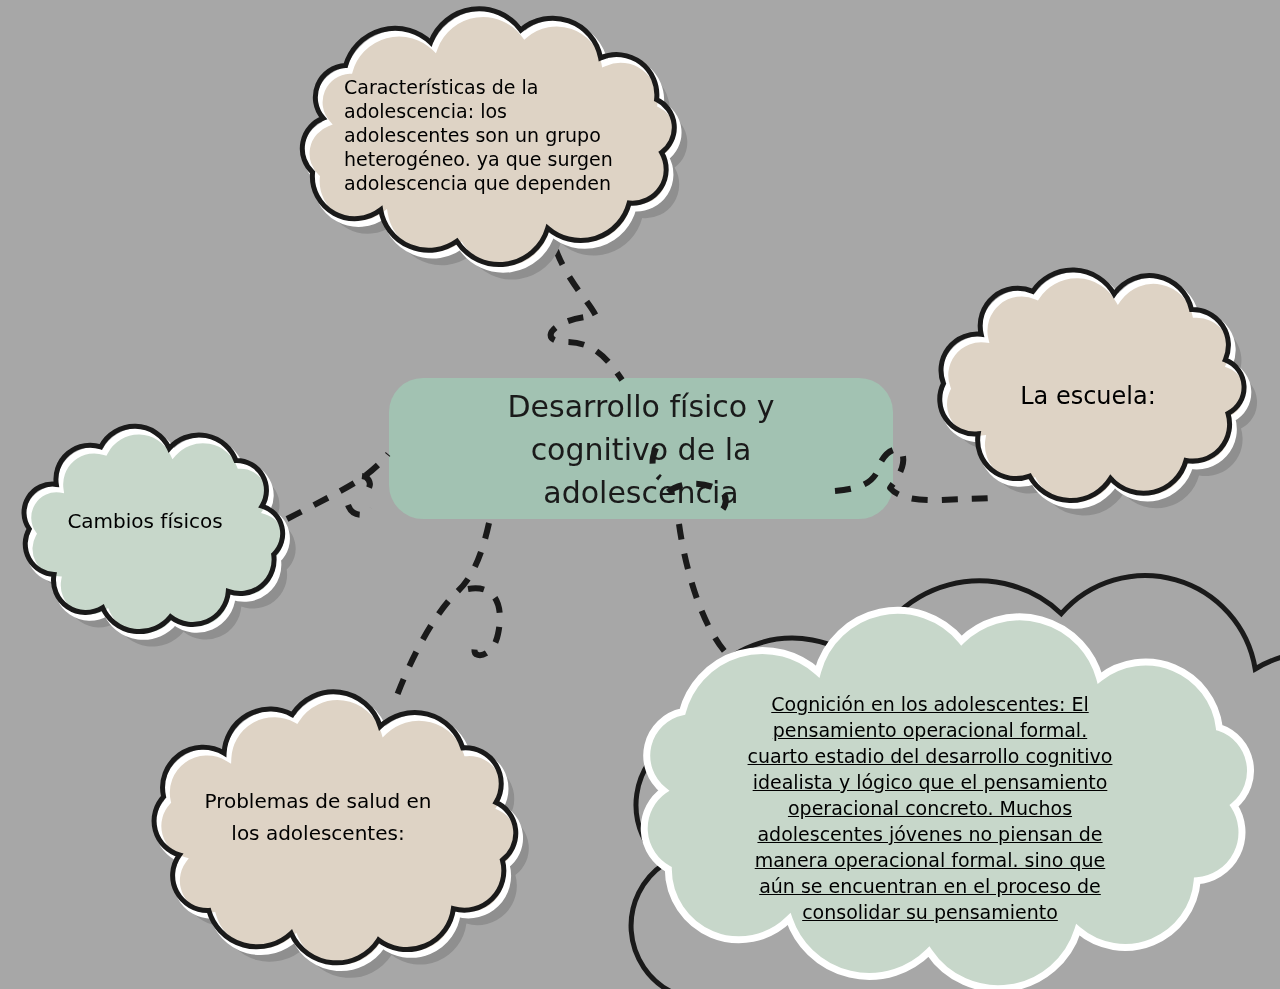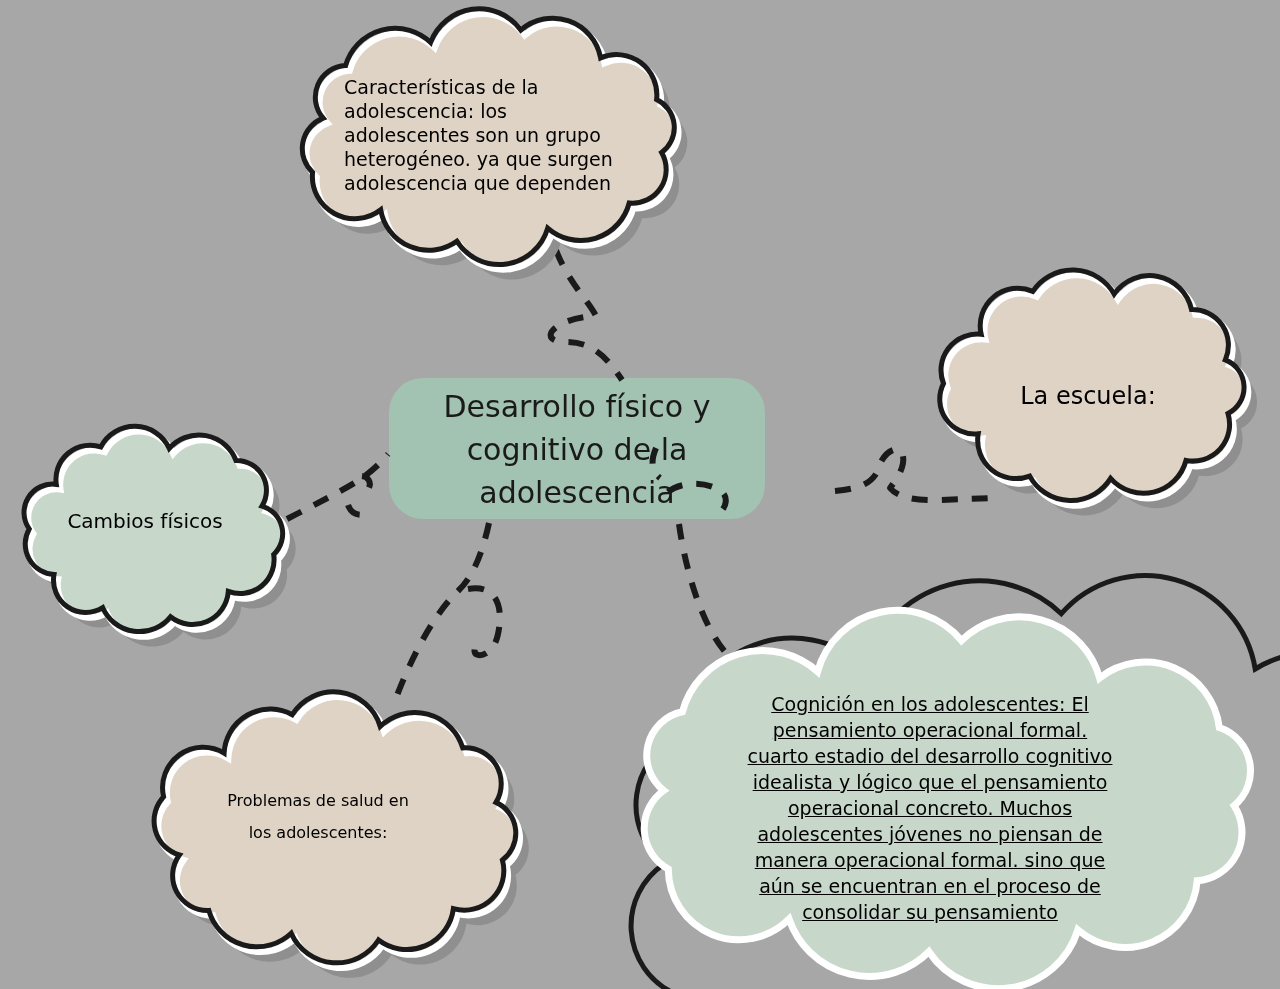--- a/index.html
+++ b/index.html
@@ -6,31 +6,31 @@
   #canvas{
     position:relative; width:1280px; height:989px; overflow:hidden;
     font-family:"DejaVu Sans","Liberation Sans",sans-serif; color:#1a1a1a;
   }
   svg.cloud{position:absolute; overflow:visible;}
   #connector-layer{position:absolute; left:0; top:0; z-index:2;}
   .cloud{z-index:3;}
   .node-text{position:absolute; z-index:4; color:#000000;}
   #center-node{
     position:absolute; z-index:1;
-    left:389px; top:378px; width:376px; height:141px;
+    left:389px; top:378px; width:504px; height:141px;
     border-radius:34px; text-align:center;
     font-size:30px; line-height:43px; padding-top:7px; box-sizing:border-box;
   }
   #caracteristicas-text{
     left:344px; top:75px; width:270px; height:150px; overflow:hidden;
     font-size:19px; line-height:24px; text-align:left;
   }
   #escuela-text{left:988px; top:382px; width:200px; text-align:center; font-size:24px;}
   #cambios-text{left:38px; top:509px; width:214px; text-align:center; font-size:20px;}
-  #problemas-text{left:184px; top:785px; width:268px; text-align:center; font-size:16px; line-height:32px;}
+  #problemas-text{left:184px; top:785px; width:268px; text-align:center; font-size:20px; line-height:32px;}
   #cognicion-text{
     left:715px; top:691px; width:430px; height:252px; overflow:hidden;
     text-align:center; font-size:19px; line-height:26px;text-decoration:underline;
   }
 </style>
 </head>
 <body>
 
 <div id="canvas" style="background: rgb(167, 167, 167);">
 

